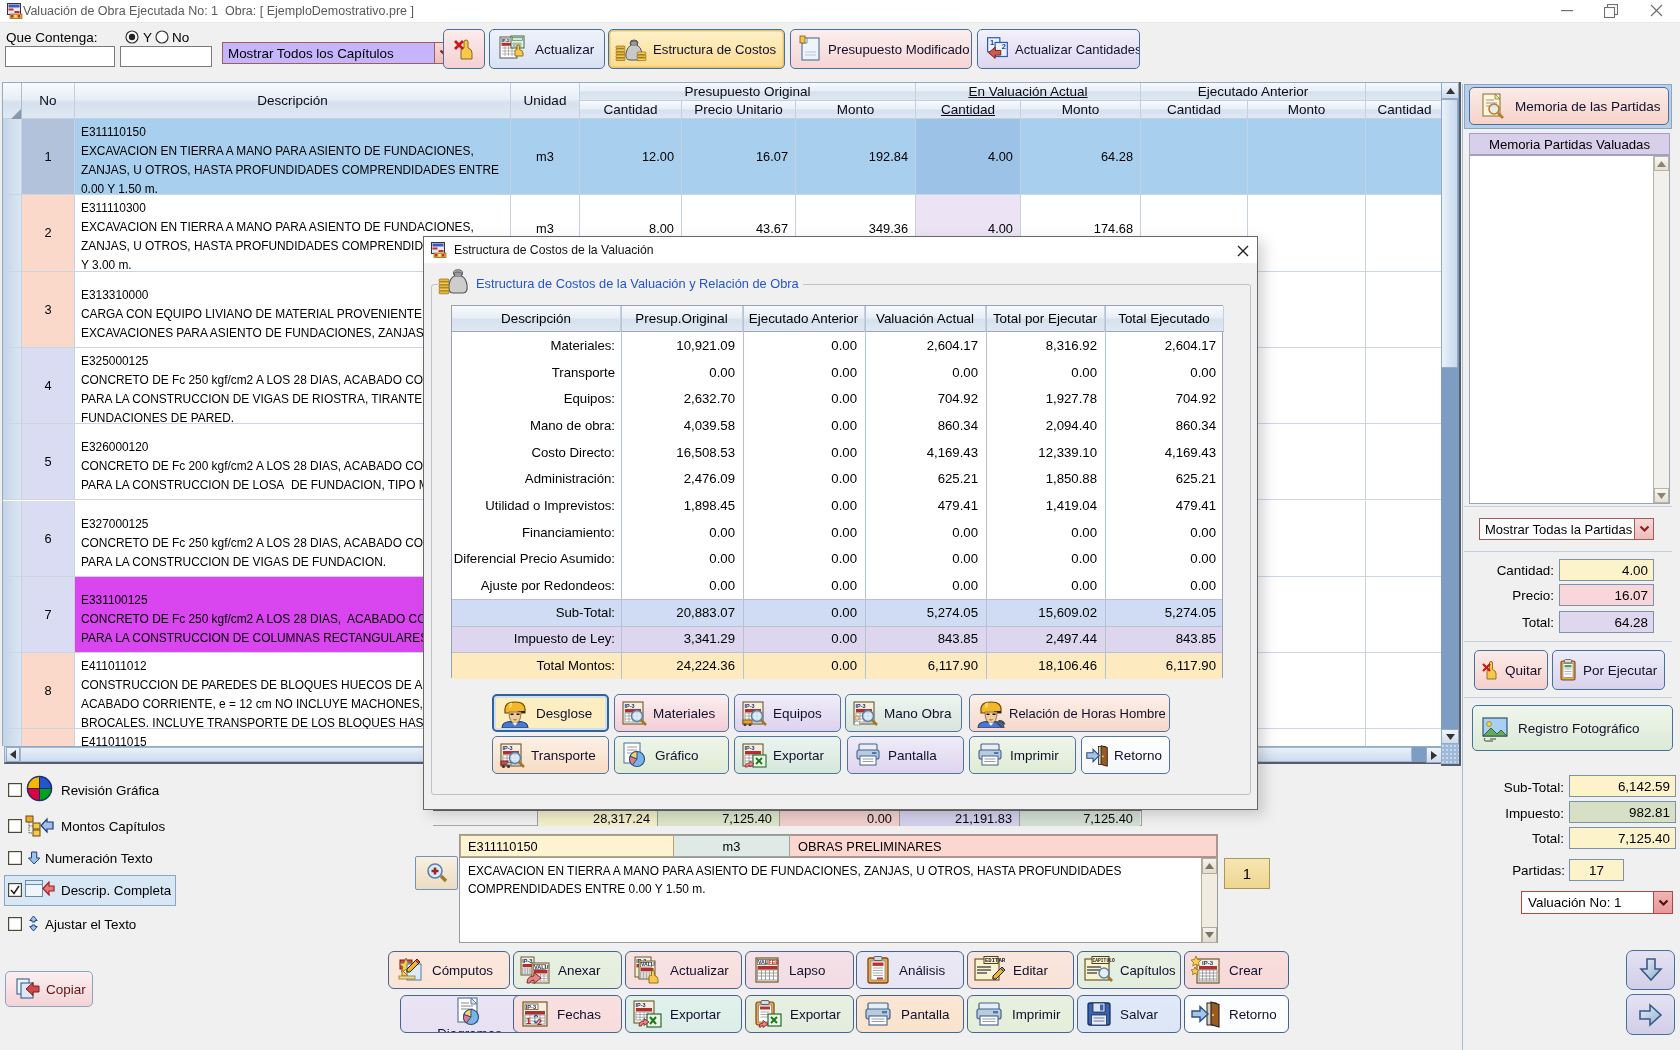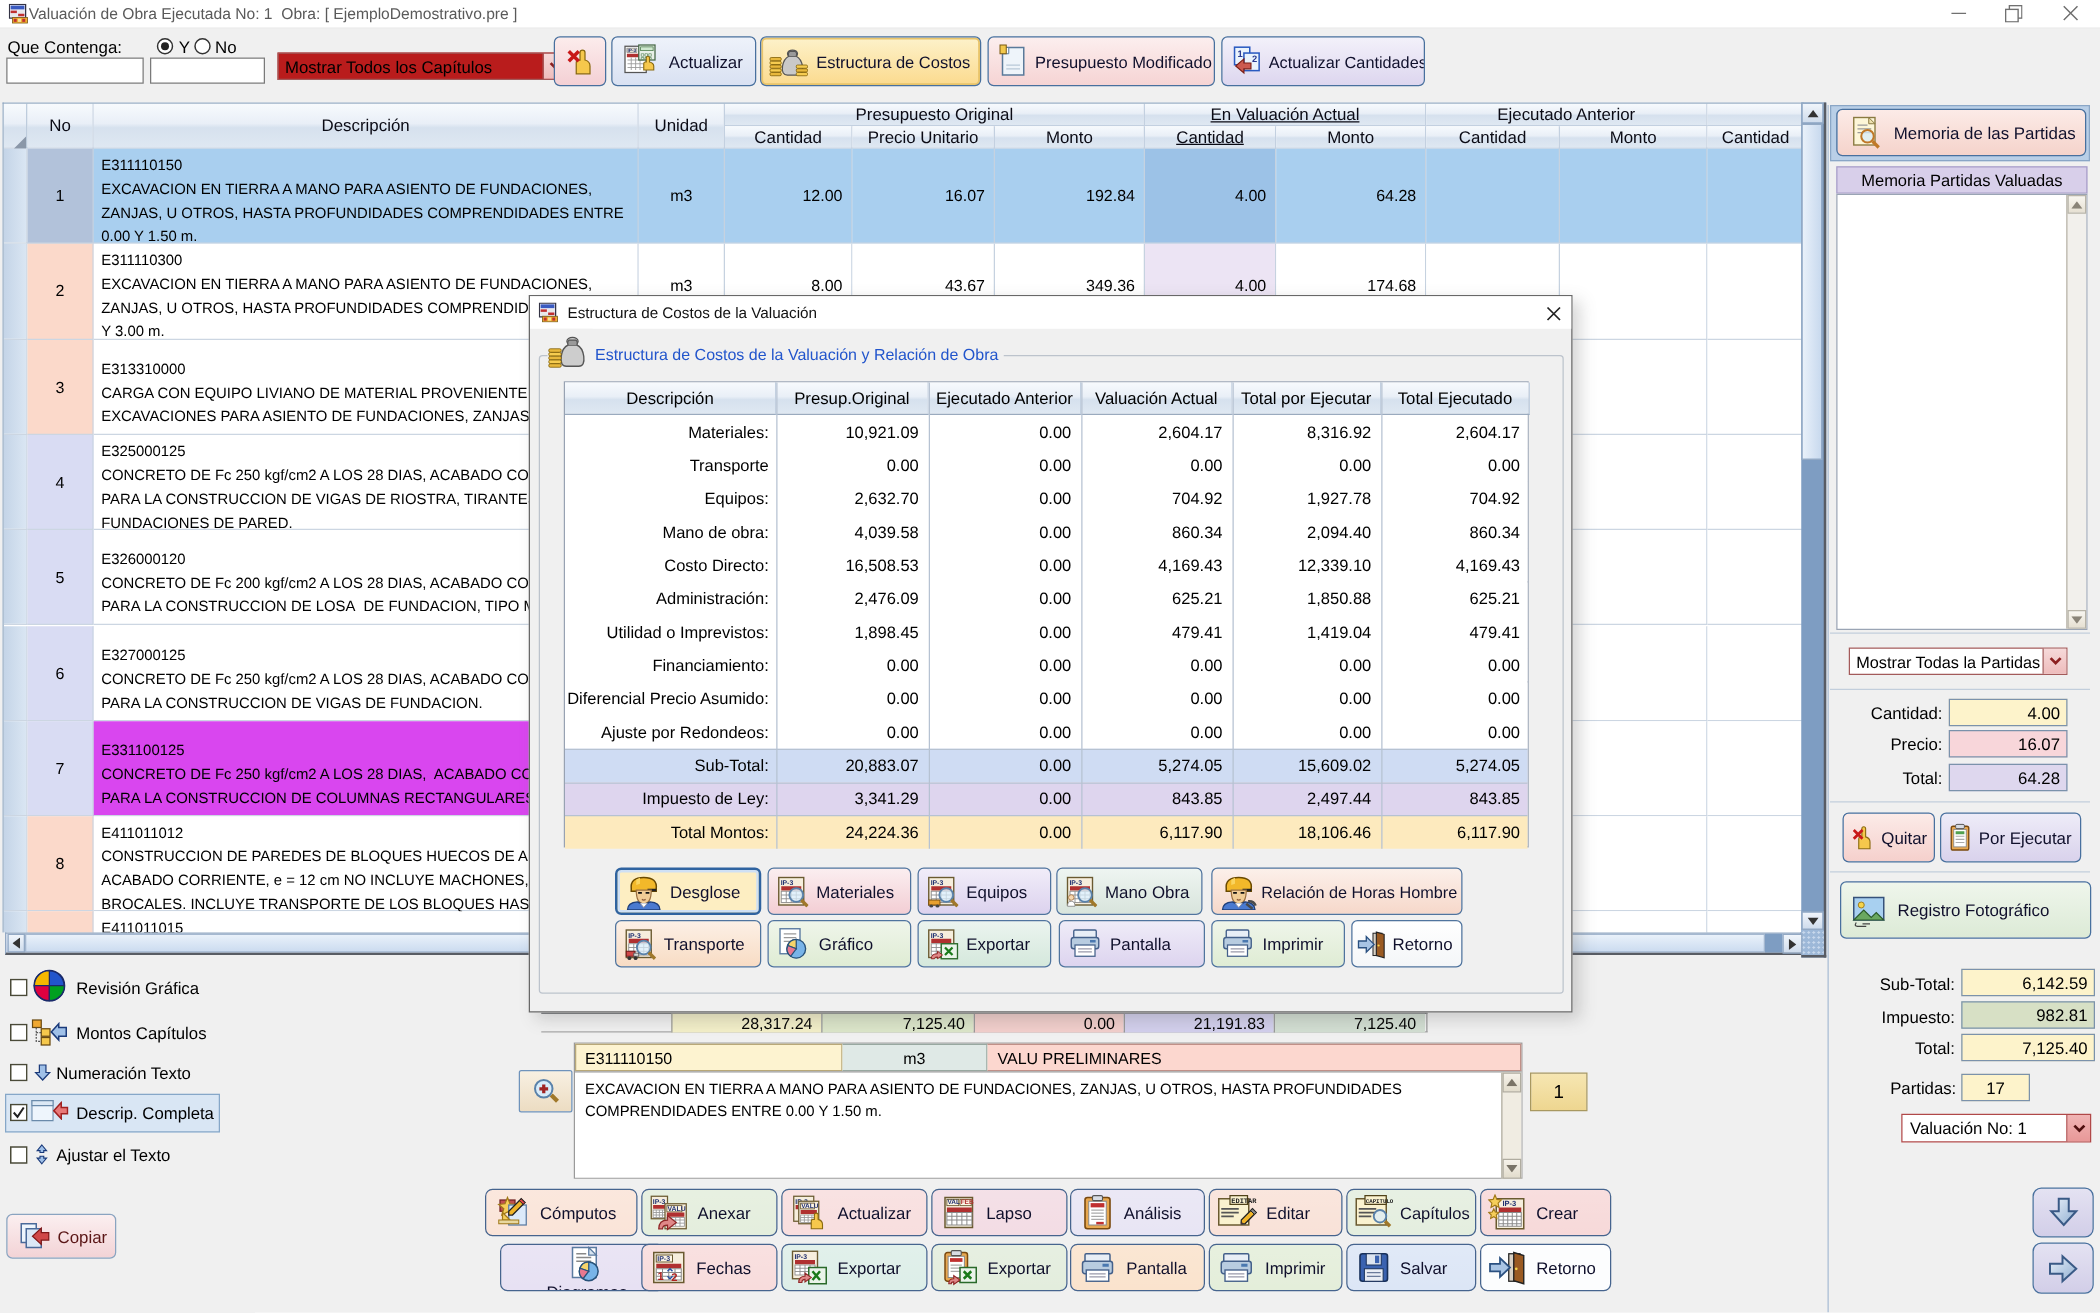--- a/index.html
+++ b/index.html
@@ -62,21 +62,21 @@
         <circle cx="7" cy="7" r="6" fill="#fff" stroke="#333" stroke-width="1.2"></circle>
         <circle cx="7" cy="7" r="3.2" fill="#222"></circle>
       </svg>
     <div class="abs" style="left:143px;top:30px;font-size:13.5px;">Y</div>
     <svg class="abs" style="left:155px;top:30px;" width="14" height="14">
         <circle cx="7" cy="7" r="6" fill="#fff" stroke="#333" stroke-width="1.2"></circle>
       </svg>
     <div class="abs" style="left:172px;top:30px;font-size:13.5px;">No</div>
     <div class="field" style="left:5px;top:46px;width:110px;height:21px;background:#fff;border-color:#7a7a7a;"></div>
     <div class="field" style="left:120px;top:46px;width:92px;height:21px;background:#fff;border-color:#7a7a7a;"></div>
-    <div class="abs" style="left:222px;top:42px;width:233px;height:22px;border:1.5px solid #a35a5a;background:#b91c1c;display:flex;align-items:center;">
+    <div class="abs" style="left:222px;top:42px;width:233px;height:22px;border:1.5px solid #a35a5a;background:#c4b5fd;display:flex;align-items:center;">
       <div style="padding-left:5px;font-size:13.4px;flex:1;">Mostrar Todos los Capítulos</div>
       <div style="width:20px;height:100%;background:linear-gradient(180deg,#f6d9d9,#eebcbc);border-left:1px solid #a35a5a;display:flex;align-items:center;justify-content:center;">
           <svg width="11" height="8">
             <path d="M1.5 1.5 L5.5 5.5 L9.5 1.5" fill="none" stroke="#8c2020" stroke-width="2.2"></path>
           </svg>
         </div>
     </div>
     <div class="btn" style="left:443px;top:29px;width:42px;height:40px;background:linear-gradient(180deg,#fcecec,#f4d0d4);justify-content:center;">
       <svg width="24" height="24" viewBox="0 0 24 24">
           <path d="M9 22 L9 13 Q9 11 11 11 L12 11 L12 5 Q12 3 14 3 Q16 3 16 5 L16 11 Q20 12 20 16 L20 22 Z" fill="#f6c84c" stroke="#8a6a10" stroke-width="1"></path>
@@ -389,21 +389,21 @@
       <svg width="24" height="24" viewBox="0 0 24 24">
           <path d="M16 15 L21 20" stroke="#a0782a" stroke-width="3.4"></path>
           <circle cx="10" cy="10" r="7" fill="#d8ecfa" stroke="#5a82aa" stroke-width="1.6"></circle>
           <path d="M10 6.5 L10 13.5 M6.5 10 L13.5 10" stroke="#a02424" stroke-width="2.6"></path>
         </svg>
     </div>
     <div class="abs" style="left:459px;top:834px;width:759px;height:109px;border:1px solid #9a9a9a;background:#fff;">
       <div class="abs" style="left:0;top:0;width:757px;height:22px;">
         <div class="abs" style="left:0;top:0;width:214px;height:22px;background:#fdf3d0;border:1px solid #b8a878;padding:3px 0 0 7px;font-size:12.8px;">E311110150</div>
         <div class="abs" style="left:214px;top:0;width:116px;height:22px;background:#dfe9e6;border:1px solid #98a8a0;border-left:none;text-align:center;padding-top:3px;font-size:12.8px;">m3</div>
-        <div class="abs" style="left:330px;top:0;width:427px;height:22px;background:#fcd7cf;border:1px solid #c09088;border-left:none;padding:3px 0 0 8px;font-size:12.8px;">VALU PRELIMINARES</div>
+        <div class="abs" style="left:330px;top:0;width:427px;height:22px;background:#fcd7cf;border:1px solid #c09088;border-left:none;padding:3px 0 0 8px;font-size:12.8px;">OBRAS PRELIMINARES</div>
       </div>
       <div class="abs" style="left:0;top:22px;width:757px;height:85px;background:#fff;border-top:1px solid #9a9a9a;">
         <div style="padding:4px 0 0 8px;line-height:18px;font-size:11.9px;">EXCAVACION EN TIERRA A MANO PARA ASIENTO DE FUNDACIONES, ZANJAS, U OTROS, HASTA PROFUNDIDADES<br>COMPRENDIDADES ENTRE 0.00 Y 1.50 m.</div>
         <div class="abs" style="right:0;top:0;width:16px;height:85px;background:#f0ece2;border-left:1px solid #b0aca0;">
           <div class="sb-btn" style="left:0;top:0;width:15px;height:16px;background:linear-gradient(180deg,#f6f2ea,#e2dccc);border:1px solid #b0aca0;">
               <svg width="9" height="6">
                 <path d="M4.5 0 L9 6 L0 6 Z" fill="#7a7468"></path>
               </svg>
             </div>
           <div class="sb-btn" style="left:0;bottom:0;width:15px;height:16px;background:linear-gradient(180deg,#f6f2ea,#e2dccc);border:1px solid #b0aca0;">

